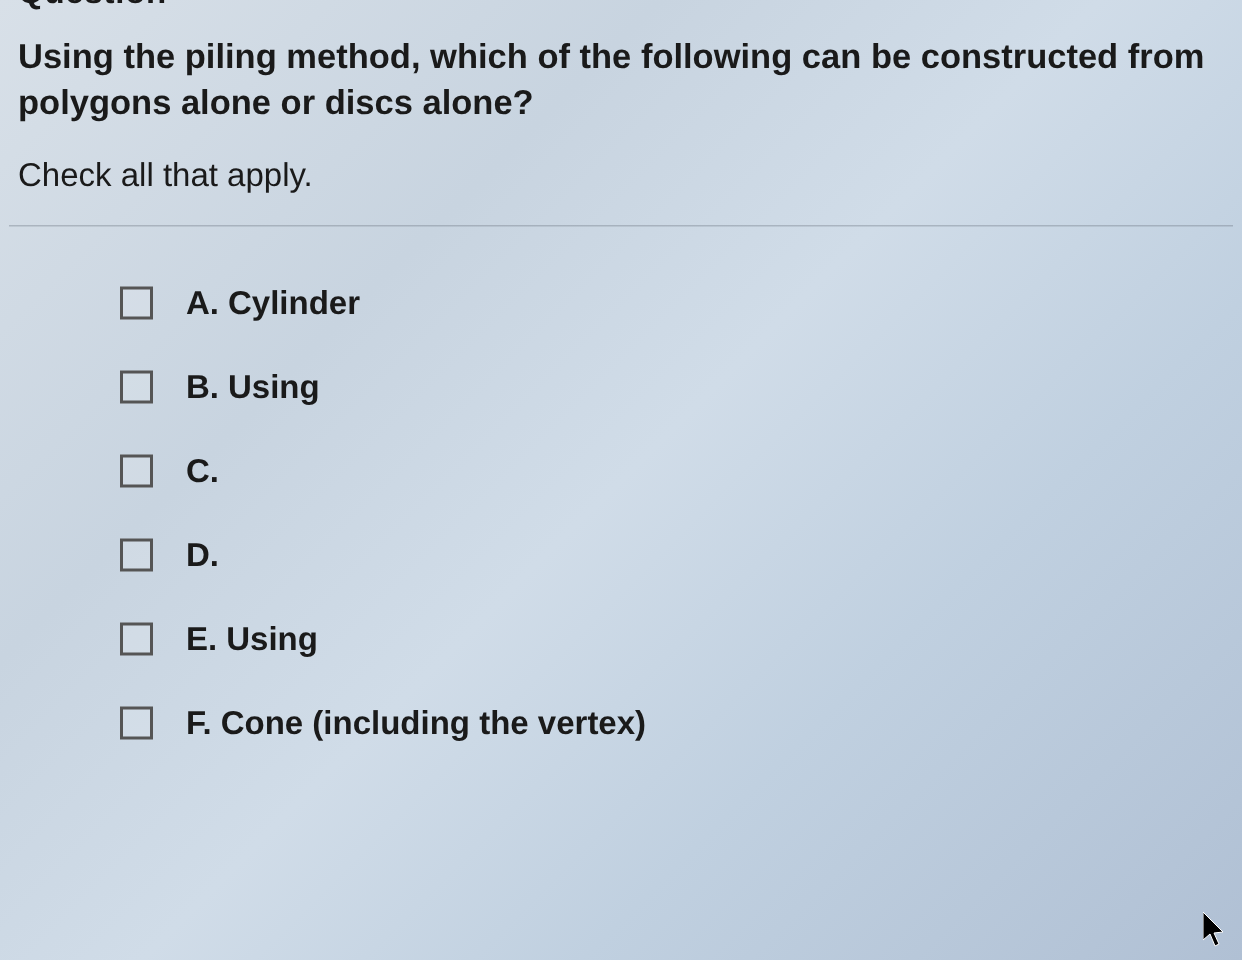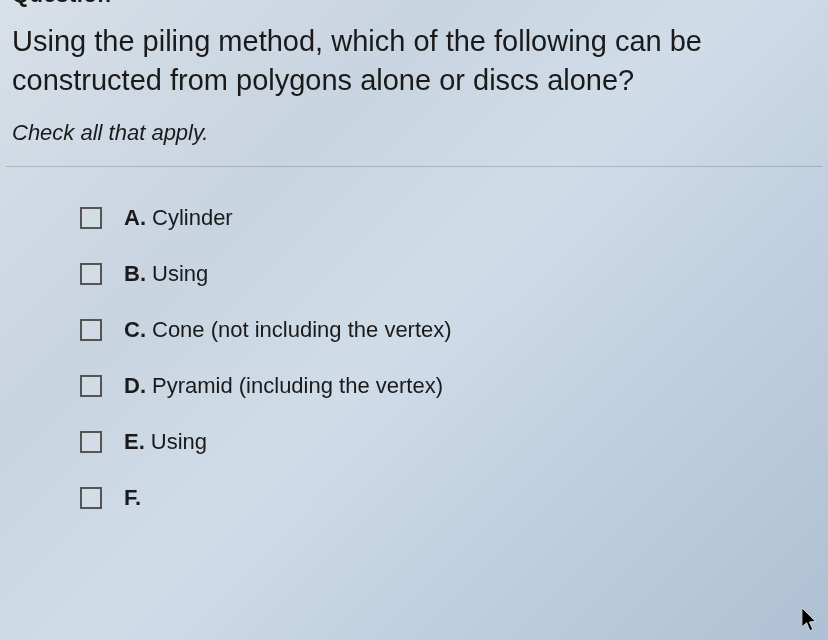--- a/index.html
+++ b/index.html
@@ -18,29 +18,28 @@
     }
     .header-cutoff {
       font-size: 22px;
       font-weight: bold;
       color: #1a1a1a;
       padding: 0 12px;
       margin-top: -18px;
       letter-spacing: 0.5px;
     }
     .question-text {
-      font-size: 29px;
+      font-size: 23px;
       color: #1a1a1a;
       padding: 14px 14px 4px 12px;
       line-height: 1.35;
-      font-weight: 400;
+      font-weight: 700;
     }
     .instruction {
       font-size: 22px;
-      font-style: italic;
       color: #1a1a1a;
       padding: 16px 14px 20px 12px;
     }
     .divider {
       border: none;
       border-top: 1px solid rgba(100,110,120,0.35);
       margin: 0 6px 0 6px;
     }
     .options {
       padding: 38px 0 0 80px;
@@ -58,21 +57,21 @@
       border: 2.5px solid #555;
       background: rgba(255,255,255,0.15);
       margin-right: 22px;
       flex-shrink: 0;
     }
     .option-letter {
       font-weight: bold;
       margin-right: 6px;
     }
     .option-text {
-      font-weight: 400;
+      font-weight: 700;
     }
     .cursor {
       position: absolute;
       right: 10px;
       bottom: 10px;
       width: 16px;
       height: 22px;
     }
     .cursor svg {
       fill: #000;
@@ -101,38 +100,37 @@
 
   <div class="option">
     <div class="checkbox"></div>
     <span class="option-letter">B.</span>
     <span class="option-text">Using</span>
   </div>
 
   <div class="option">
     <div class="checkbox"></div>
     <span class="option-letter">C.</span>
-    <span class="option-text">Cone (not including the vertex)</span>
   </div>
 
   <div class="option">
     <div class="checkbox"></div>
     <span class="option-letter">D.</span>
-    <span class="option-text">Pyramid (including the vertex)</span>
   </div>
 
   <div class="option">
     <div class="checkbox"></div>
     <span class="option-letter">E.</span>
     <span class="option-text">Using</span>
   </div>
 
   <div class="option">
     <div class="checkbox"></div>
     <span class="option-letter">F.</span>
+    <span class="option-text">Cone (including the vertex)</span>
   </div>
 
 </div>
 
 <div class="cursor">
   <svg viewBox="0 0 12 18">
     <path d="M0 0 L0 14 L3.5 11 L6 17 L8 16 L5.5 10.5 L10 10 Z"></path>
   </svg>
 </div>
 

